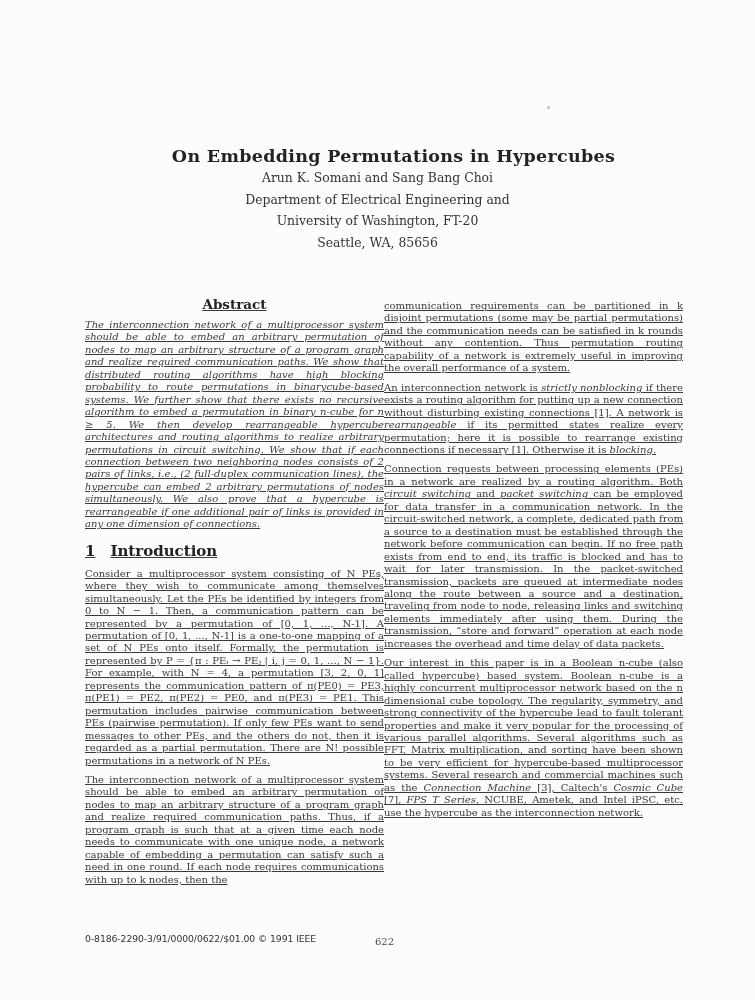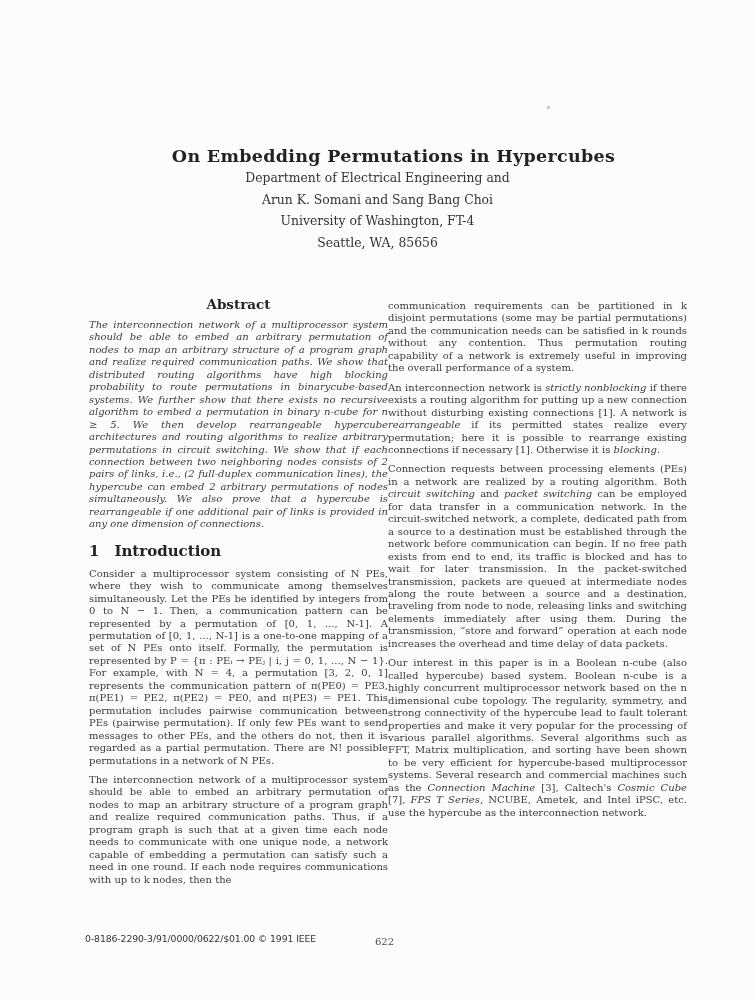--- a/index.html
+++ b/index.html
@@ -22,21 +22,21 @@
     font-size:17.5px; font-weight:bold; color:#232323;
     letter-spacing:.3px;
   }
   .authors {
     position:absolute; top:167px; left:0; width:100%;
     text-align:center;
     font-size:12.4px; line-height:21.6px; color:#333;
   }
   .columns {
     position:absolute; top:296px; left:85px; width:606px;
-    display:flex; justify-content:center;
+    display:flex; justify-content:flex-start;text-decoration:underline;
   }
   .col { width:299px; }
   .col.right { padding-top:4px; }
   .col p {
     margin:0 0 7px 0;
     font-size:10px; line-height:12.45px;
     text-align:justify;
     color:#3b3b3b;
   }
   .abstract-heading {
@@ -66,23 +66,23 @@
 </head>
 <body>
 
 <div class="page">
 
   <div class="speck"></div>
 
   <h1 class="title">On Embedding Permutations in Hypercubes</h1>
 
   <div class="authors">
+    <div>Arun K. Somani and Sang Bang Choi</div>
     <div>Department of Electrical Engineering and</div>
-    <div>Arun K. Somani and Sang Bang Choi</div>
-    <div>University of Washington, FT-4</div>
+    <div>University of Washington, FT-20</div>
     <div>Seattle, WA, 85656</div>
   </div>
 
   <div class="columns">
 
     <div class="col left">
       <h2 class="abstract-heading">Abstract</h2>
       <p class="abstract-body">The interconnection network of a multiprocessor system should be able to embed an arbitrary permutation of nodes to map an arbitrary structure of a program graph and realize required communication paths. We show that distributed routing algorithms have high blocking probability to route permutations in binarycube-based systems. We further show that there exists no recursive algorithm to embed a permutation in binary n-cube for n ≥ 5. We then develop rearrangeable hypercube architectures and routing algorithms to realize arbitrary permutations in circuit switching. We show that if each connection between two neighboring nodes consists of 2 pairs of links, i.e., (2 full-duplex communication lines), the hypercube can embed 2 arbitrary permutations of nodes simultaneously. We also prove that a hypercube is rearrangeable if one additional pair of links is provided in any one dimension of connections.</p>
 
       <h2 class="section-heading">

